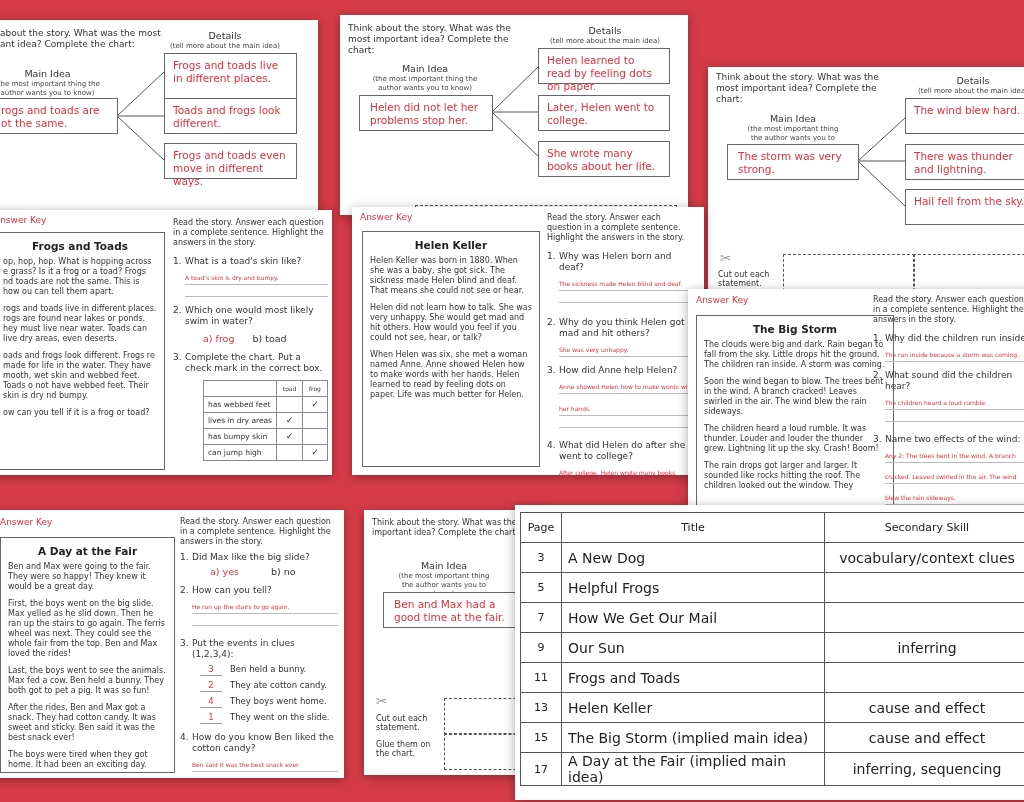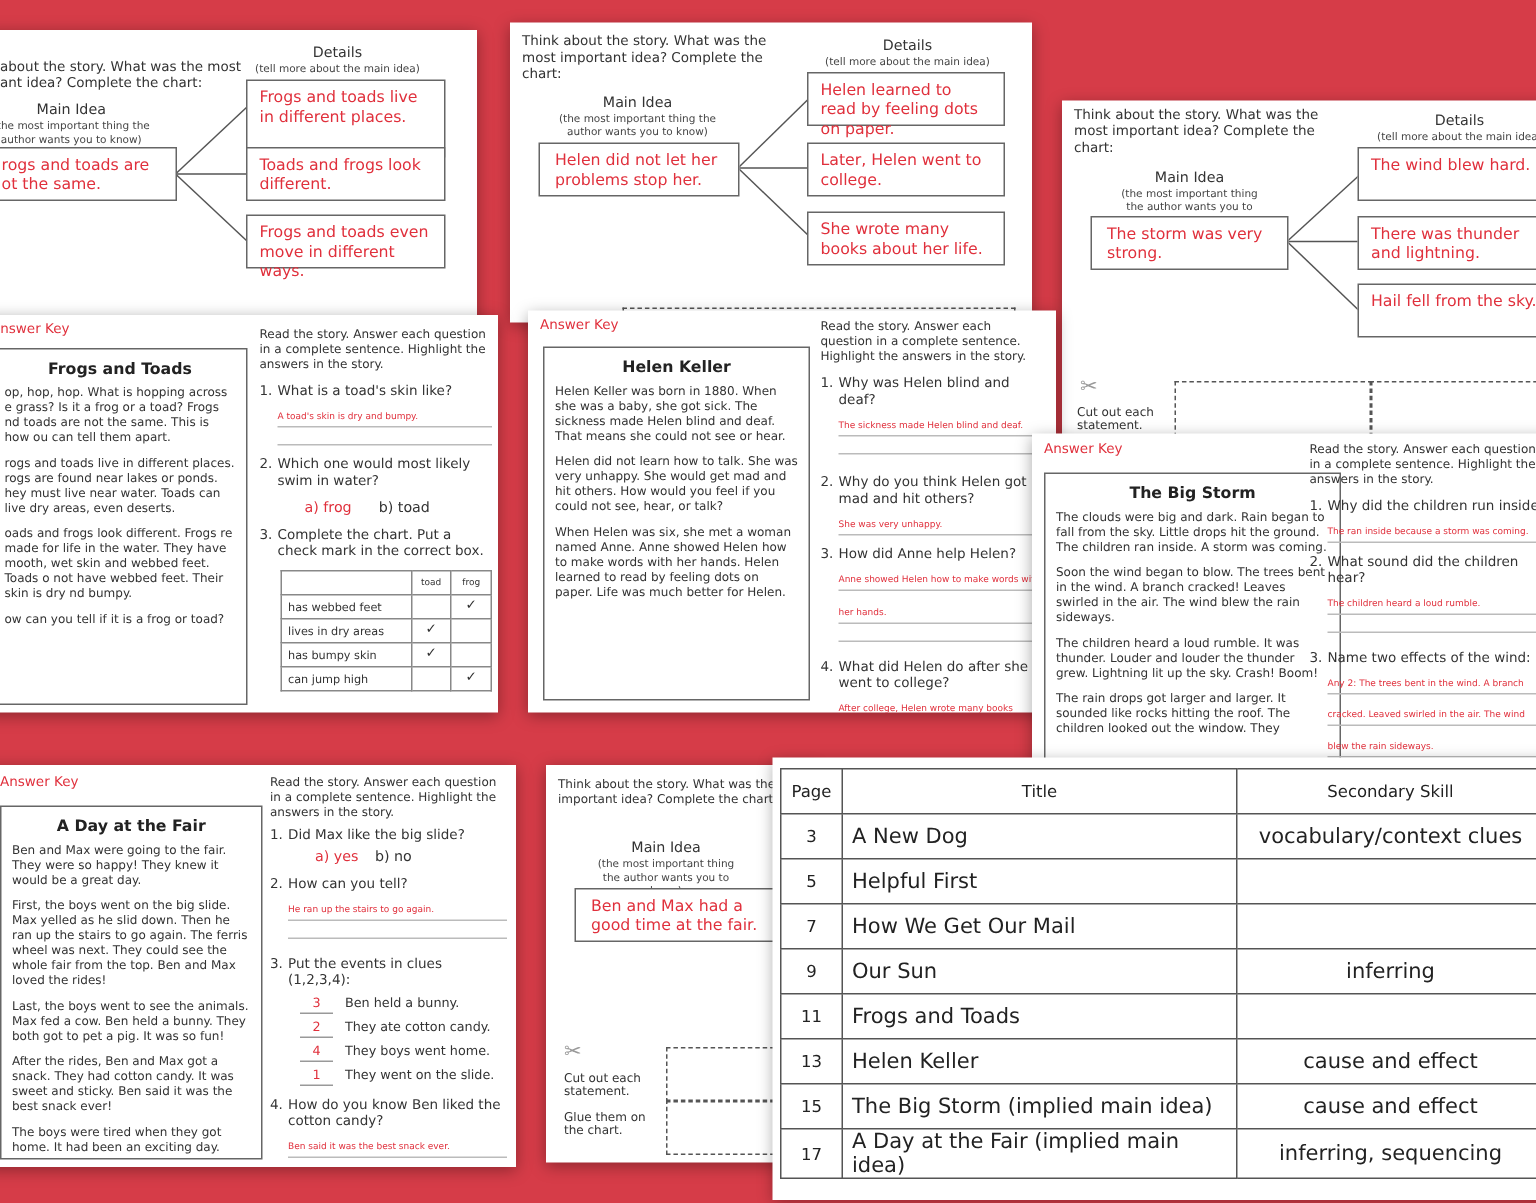--- a/index.html
+++ b/index.html
@@ -15,37 +15,37 @@
   .ak { font-size:9px; color:#e0303c; position:absolute; }
   .story { position:absolute; border:1.5px solid #666; padding:6px 7px; box-sizing:border-box; font-size:8px; line-height:10px; color:#333; }
   .story h3 { margin:2px 0 6px; font-size:10.5px; text-align:center; font-weight:bold; color:#222; }
   .story p { margin:0 0 7px; }
   .qs { position:absolute; font-size:9px; line-height:11px; color:#333; }
   .q { margin-top:8px; display:flex; }
   .q .n { width:12px; flex:none; }
   .ans { font-size:6px; color:#e0303c; border-bottom:1px solid #bbb; margin:5px 0 0 12px; padding-bottom:1px; min-height:7px; }
   .blank { border-bottom:1px solid #bbb; margin:10px 0 0 12px; height:1px; }
   .choice { margin:6px 0 0 30px; font-size:9.5px; }
-  table.chk { border-collapse:collapse; font-size:7.5px; margin:6px 0 0 14px; }
+  table.chk { border-collapse:collapse; font-size:7.5px; margin:6px 0 0 30px; }
   table.chk td { border:1px solid #888; height:15px; padding:0 4px; }
   table.chk td.c { width:18px; text-align:center; font-size:9px; }
   .dash { position:absolute; border:1px dashed #555; }
   .order { display:flex; margin:4px 0 0 20px; font-size:8.5px; }
   .order .num { width:22px; color:#e0303c; border-bottom:1px solid #999; text-align:center; margin-right:8px; }
   table.toc { position:absolute; left:520px; top:512px; width:510px; border-collapse:collapse; background:#fff; font-size:14px; color:#222; }
   table.toc th, table.toc td { border:1.5px solid #555; height:29px; padding:0 6px; }
   table.toc th { font-weight:normal; font-size:11px; }
   table.toc td.pg { font-size:11px; text-align:center; width:28px; }
   table.toc td.sk { text-align:center; }
 </style>
 </head>
 <body>
 
 <div class="page" style="left:-10px;top:20px;width:328px;height:200px;">
-  <div class="instr" style="position:absolute;left:10px;top:20px;width:200px;white-space:pre-line;">about the story. What was the most
+  <div class="instr" style="position:absolute;left:10px;top:8px;width:200px;white-space:pre-line;">about the story. What was the most
 ant idea? Complete the chart:</div>
   <div class="hd" style="position:absolute;left:170px;top:10px;width:130px;">Details</div>
   <div class="sub" style="position:absolute;left:170px;top:22px;width:130px;">(tell more about the main idea)</div>
   <div class="hd" style="position:absolute;left:0;top:48px;width:115px;">Main Idea</div>
   <div class="sub" style="position:absolute;left:0;top:60px;width:115px;">(the most important thing the author wants you to know)</div>
   <svg class="lines" width="328" height="200">
     <line x1="127" y1="96" x2="175" y2="51" stroke="#555" stroke-width="1"></line>
     <line x1="127" y1="96" x2="175" y2="96" stroke="#555" stroke-width="1"></line>
     <line x1="127" y1="96" x2="175" y2="141" stroke="#555" stroke-width="1"></line>
   </svg>
@@ -159,21 +159,21 @@
   <div class="story" style="left:10px;top:24px;width:178px;height:236px;">
     <h3>Helen Keller</h3>
     <p>Helen Keller was born in 1880. When she was a baby, she got sick. The sickness made Helen blind and deaf. That means she could not see or hear.</p>
     <p>Helen did not learn how to talk. She was very unhappy. She would get mad and hit others. How would you feel if you could not see, hear, or talk?</p>
     <p>When Helen was six, she met a woman named Anne. Anne showed Helen how to make words with her hands. Helen learned to read by feeling dots on paper. Life was much better for Helen.</p>
   </div>
   <div class="qs" style="left:195px;top:6px;width:150px;">
     <div class="instr" style="font-size:8px;line-height:10px;">Read the story. Answer each question in a complete sentence. Highlight the answers in the story.</div>
     <div class="q">
         <span class="n">1.</span>
-        <span>Why was Helen blind and deaf?</span>
+        <span>Why was Helen born and deaf?</span>
       </div>
     <div class="ans">The sickness made Helen blind and deaf.</div>
     <div class="blank"></div>
     <div class="q" style="margin-top:14px;">
         <span class="n">2.</span>
         <span>Why do you think Helen got mad and hit others?</span>
       </div>
     <div class="ans">She was very unhappy.</div>
     <div class="q">
         <span class="n">3.</span>
@@ -233,21 +233,21 @@
     <p>Last, the boys went to see the animals. Max fed a cow. Ben held a bunny. They both got to pet a pig. It was so fun!</p>
     <p>After the rides, Ben and Max got a snack. They had cotton candy. It was sweet and sticky. Ben said it was the best snack ever!</p>
     <p>The boys were tired when they got home. It had been an exciting day.</p>
   </div>
   <div class="qs" style="left:190px;top:7px;width:158px;">
     <div class="instr" style="font-size:8px;line-height:10px;">Read the story. Answer each question in a complete sentence. Highlight the answers in the story.</div>
     <div class="q" style="margin-top:5px;">
         <span class="n">1.</span>
         <span>Did Max like the big slide?</span>
       </div>
-    <div class="choice" style="margin-top:3px;"><span class="red">a) yes</span><span style="margin-left:11px;">b) no</span></div>
+    <div class="choice" style="margin-top:3px;"><span class="red">a) yes</span><span style="margin-left:32px;">b) no</span></div>
     <div class="q">
         <span class="n">2.</span>
         <span>How can you tell?</span>
       </div>
     <div class="ans">He ran up the stairs to go again.</div>
     <div class="blank"></div>
     <div class="q" style="margin-top:12px;">
         <span class="n">3.</span>
         <span>Put the events in clues (1,2,3,4):</span>
       </div>
@@ -296,21 +296,21 @@
     <th style="width:250px;">Title</th>
     <th>Secondary Skill</th>
   </tr>
   <tr>
         <td class="pg">3</td>
         <td>A New Dog</td>
         <td class="sk">vocabulary/context clues</td>
       </tr>
   <tr>
         <td class="pg">5</td>
-        <td>Helpful First</td>
+        <td>Helpful Frogs</td>
         <td class="sk"></td>
       </tr>
   <tr>
         <td class="pg">7</td>
         <td>How We Get Our Mail</td>
         <td class="sk"></td>
       </tr>
   <tr>
         <td class="pg">9</td>
         <td>Our Sun</td>

